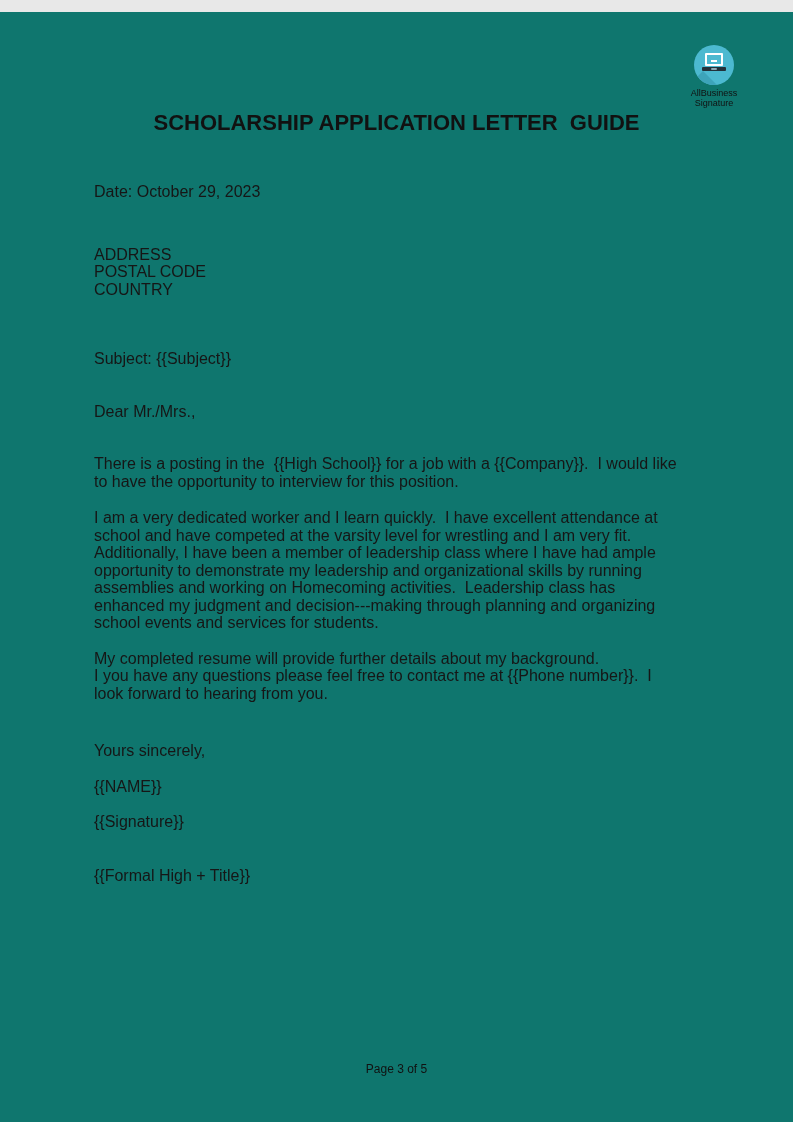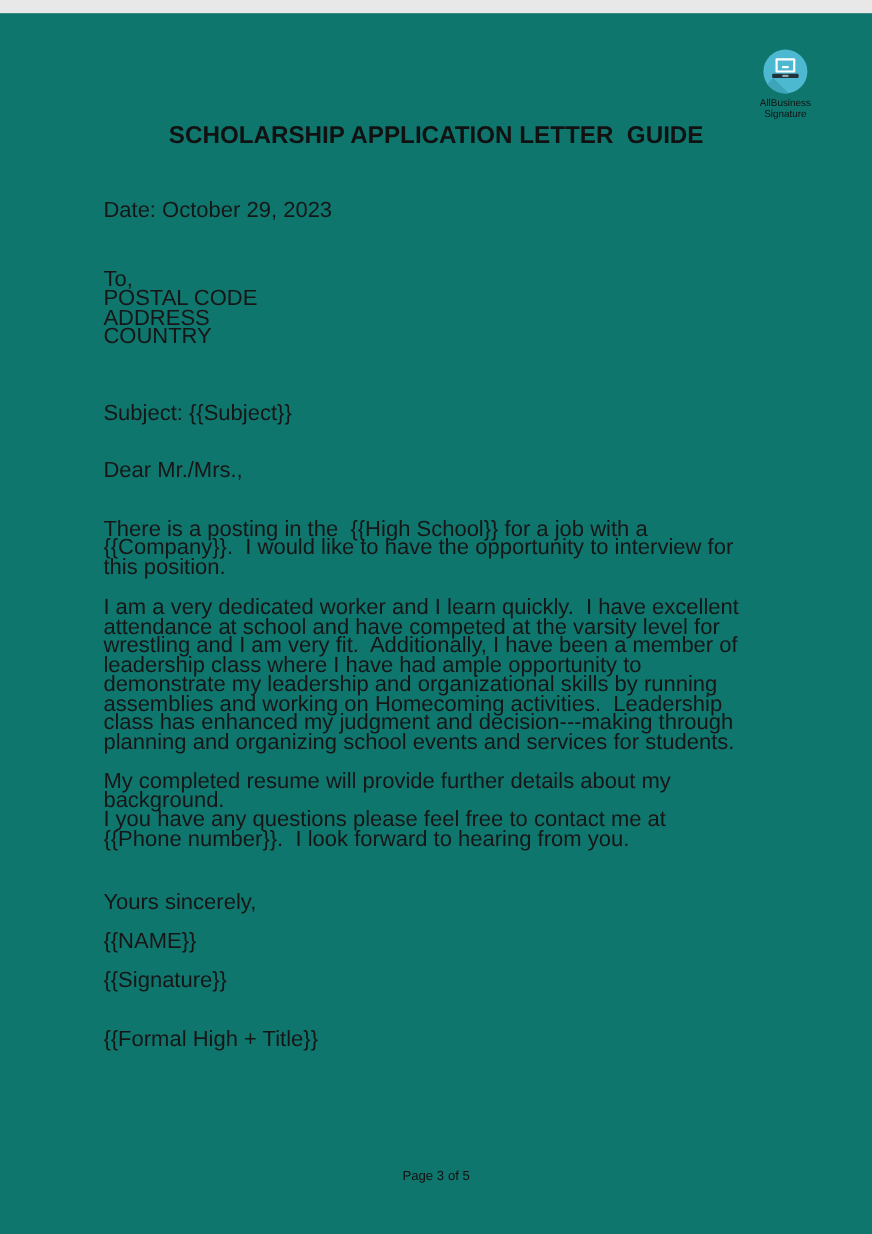--- a/index.html
+++ b/index.html
@@ -92,21 +92,21 @@
     text-align: center;
     font-size: 22px;
     font-weight: bold;
     letter-spacing: 0px;
     color: #111111;
     white-space: pre-wrap;
   }
   .content {
     padding-left: 94px;
     padding-right: 116px;
-    font-size: 20px;
+    font-size: 16px;
     line-height: 17.5px;
     color: #161616;
   }
   .date-line { margin-top: 47px; }
   .recipient { margin-top: 45px; }
   .subject-line { margin-top: 52px; }
   .subject-label { font-weight: normal; }
   .salutation { margin-top: 35px; }
   .para { white-space: pre-wrap; }
   .para-1 { margin-top: 35px; }
@@ -149,23 +149,22 @@
     </div>
   </div>
 
   <div class="doc-title">SCHOLARSHIP APPLICATION LETTER  GUIDE</div>
 
   <div class="content">
 
     <div class="date-line">Date: October 29, 2023</div>
 
     <div class="recipient">
-      <div>To,</div>
+      <div>ADDRESS</div>
       <div>POSTAL CODE</div>
-      <div>ADDRESS</div>
       <div>COUNTRY</div>
     </div>
 
     <div class="subject-line para"><span class="subject-label">Subject:</span><span> {{Subject}}</span></div>
 
     <div class="salutation">Dear Mr./Mrs.,</div>
 
     <div class="para para-1">There is a posting in the  {{High School}} for a job with a {{Company}}.  I would like to have the opportunity to interview for this position.</div>
     <div class="para para-2">I am a very dedicated worker and I learn quickly.  I have excellent attendance at school and have competed at the varsity level for wrestling and I am very fit.  Additionally, I have been a member of leadership class where I have had ample opportunity to demonstrate my leadership and organizational skills by running assemblies and working on Homecoming activities.  Leadership class has enhanced my judgment and decision---making through planning and organizing school events and services for students.</div>
     <div class="para para-3">My completed resume will provide further details about my background.

